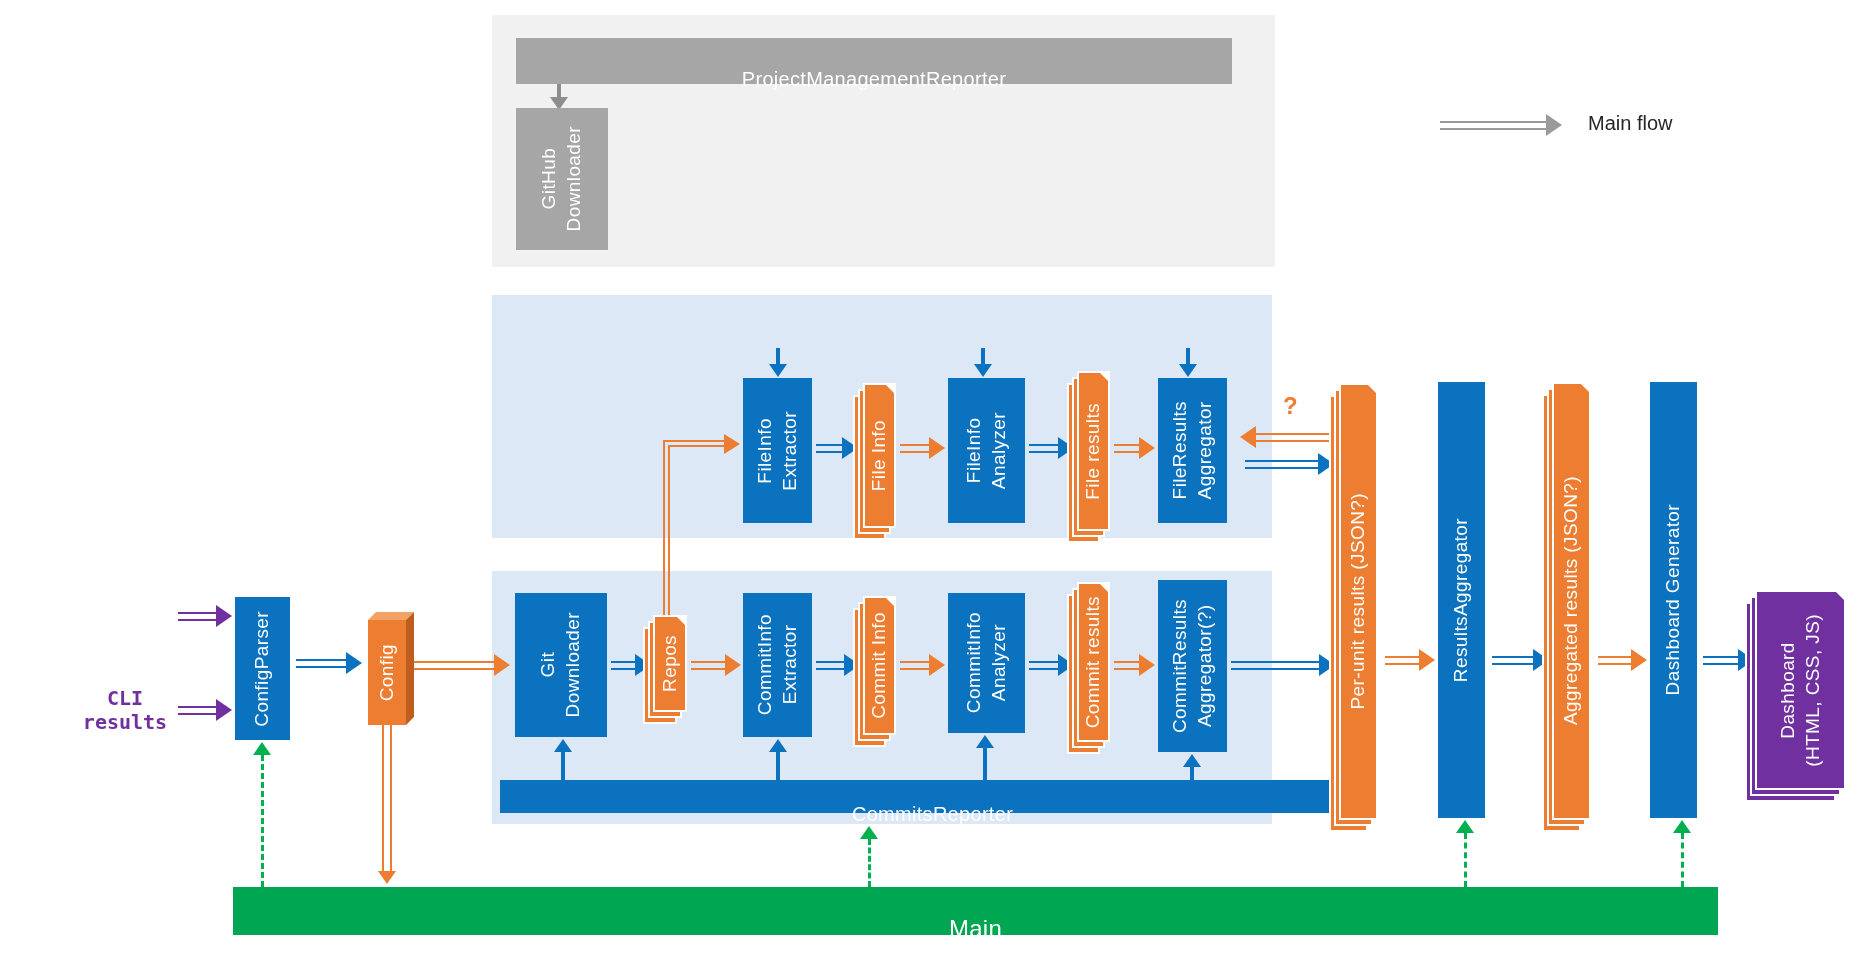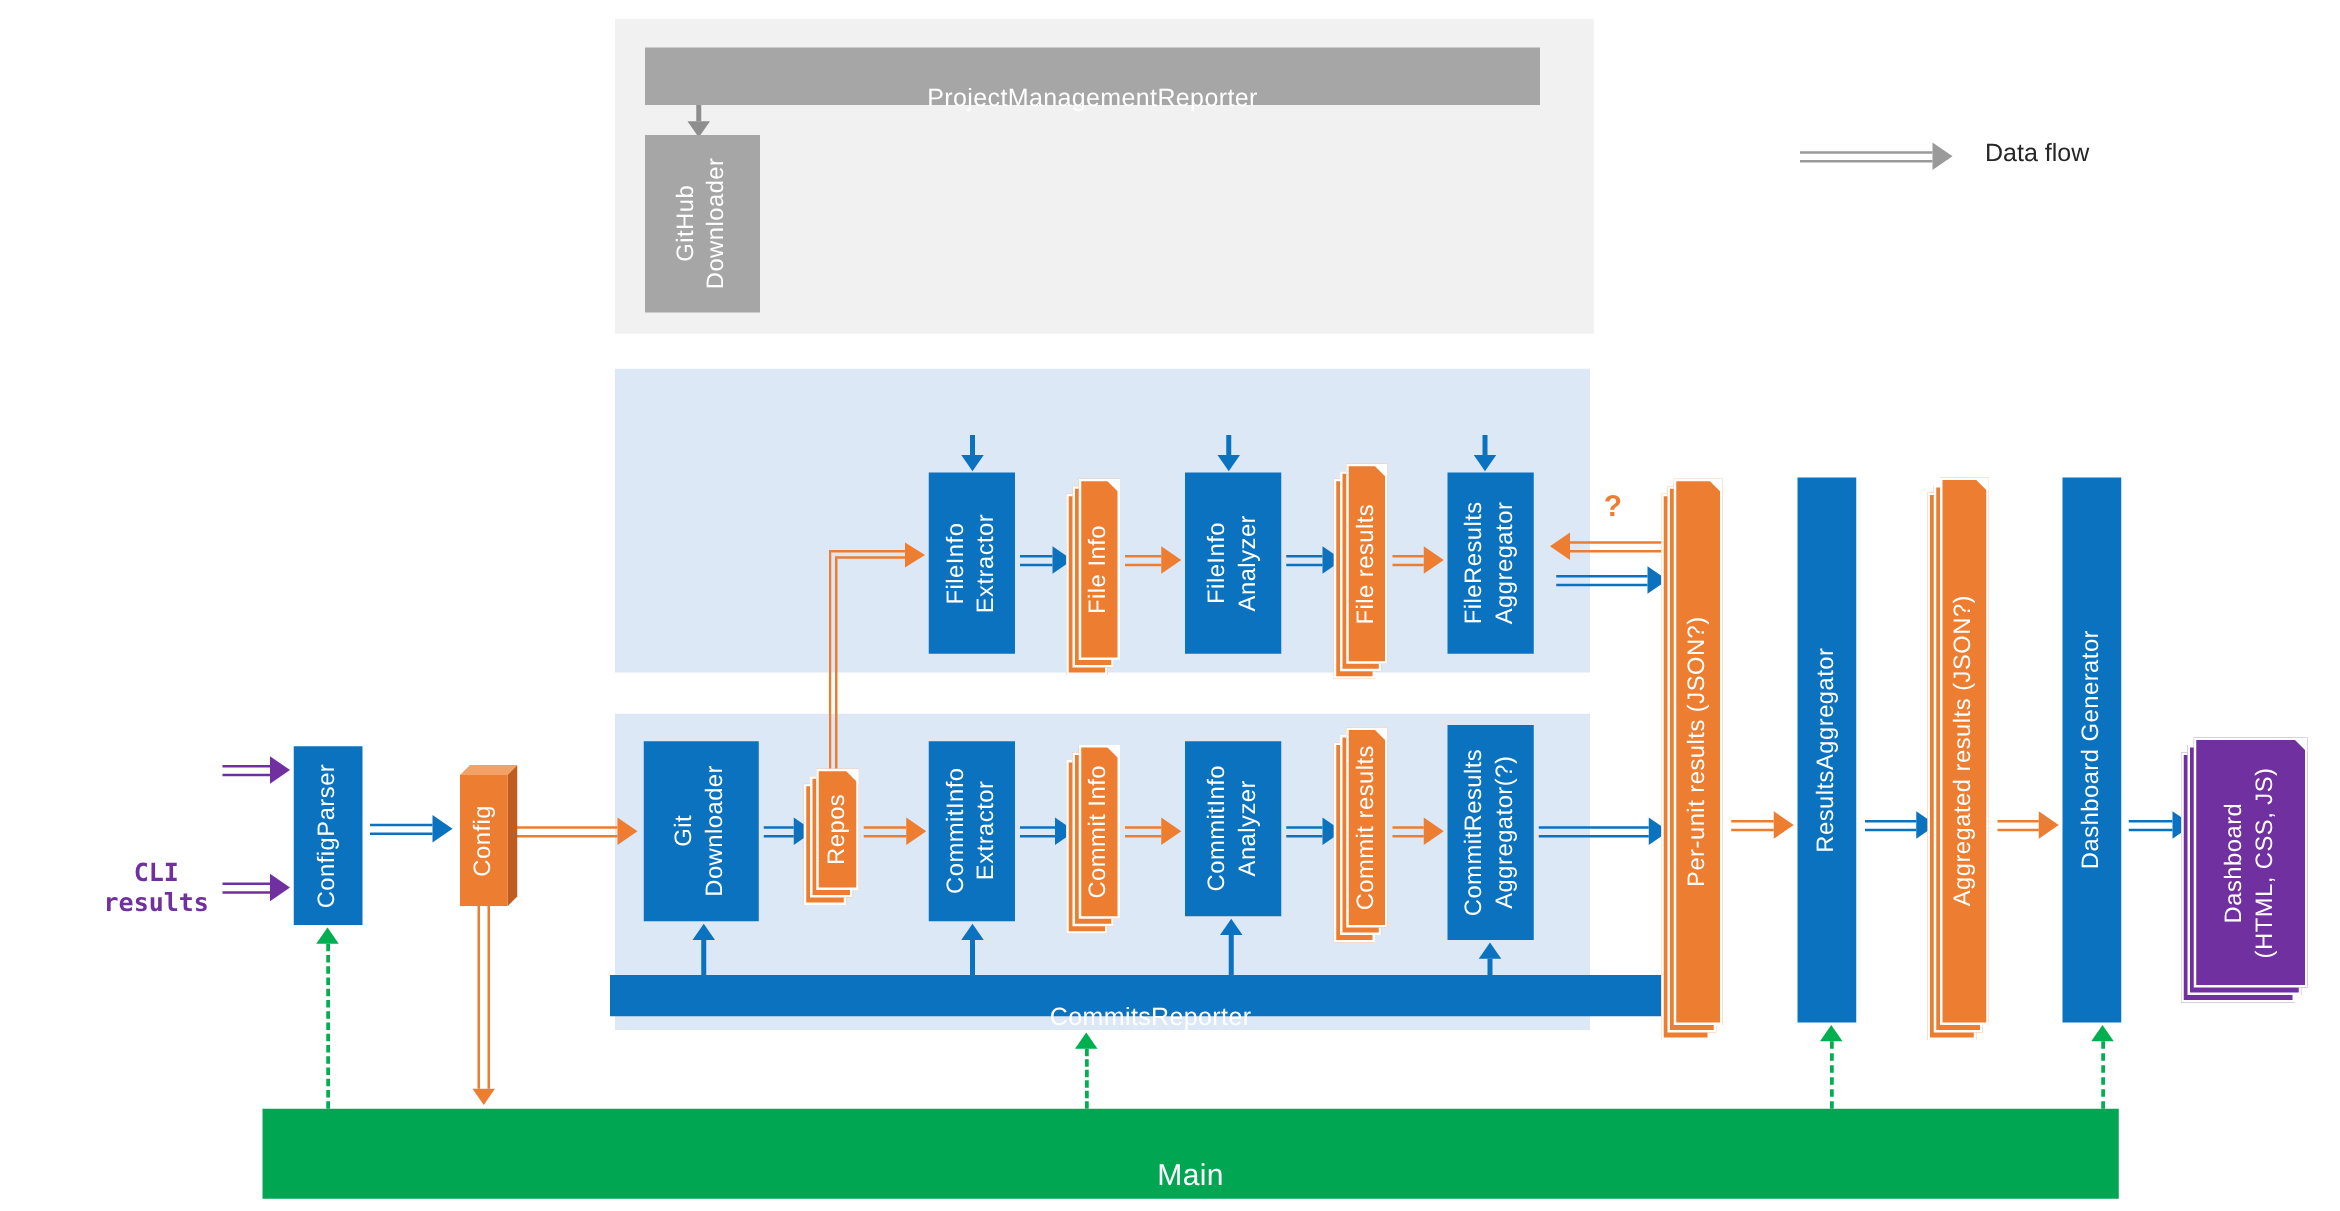--- a/index.html
+++ b/index.html
@@ -89,21 +89,21 @@
     </div>
   <div class="node gray" style="left:516px;top:108px;width:92px;height:142px">
     <span class="vtext">GitHub
 Downloader</span>
   </div>
 
   <div class="ha" style="left:1440px;top:114px;width:122px;--c:#9A9A9A">
       <i class="sh"></i>
       <i class="hd"></i>
     </div>
-  <div class="txt legend-label" style="left:1588px;top:112px">Data flow</div>
+  <div class="txt legend-label" style="left:1588px;top:112px">Main flow</div>
 
   <div class="va down" style="left:778px;top:348px;height:29px;--c:#0B72BF">
       <i class="sh"></i>
       <i class="hd"></i>
     </div>
   <div class="va down" style="left:983px;top:348px;height:29px;--c:#0B72BF">
       <i class="sh"></i>
       <i class="hd"></i>
     </div>
   <div class="va down" style="left:1188px;top:348px;height:29px;--c:#0B72BF">
@@ -196,21 +196,21 @@
       <i class="sheet s2"></i>
       <i class="sheet s1"></i>
     <div class="face">
       <span class="vtext">Commit results</span>
     </div>
   </div>
   <div class="node blue" style="left:1158px;top:580px;width:69px;height:172px">
     <span class="vtext">CommitResults
 Aggregator(?)</span>
   </div>
-  <div class="bar blue" style="left:488px;top:780px;width:865px;height:33px">
+  <div class="bar blue" style="left:500px;top:780px;width:865px;height:33px">
     <span class="bar-label">CommitsReporter</span>
   </div>
 
   <div class="ha" style="left:412px;top:654px;width:98px;--c:#ED7D31">
       <i class="sh"></i>
       <i class="hd"></i>
     </div>
   <div class="ha" style="left:611px;top:654px;width:40px;--c:#0B72BF">
       <i class="sh"></i>
       <i class="hd"></i>
@@ -342,17 +342,17 @@
     </div>
   <div class="va up dash" style="left:1465px;top:820px;height:67px;--c:#00B050">
       <i class="sh"></i>
       <i class="hd"></i>
     </div>
   <div class="va up dash" style="left:1682px;top:820px;height:67px;--c:#00B050">
       <i class="sh"></i>
       <i class="hd"></i>
     </div>
 
-  <div class="bar green" style="left:210px;top:887px;width:1485px;height:72px">
+  <div class="bar green" style="left:233px;top:887px;width:1485px;height:48px">
     <span class="bar-label">Main</span>
   </div>
 
 </div>
 
 </body></html>

